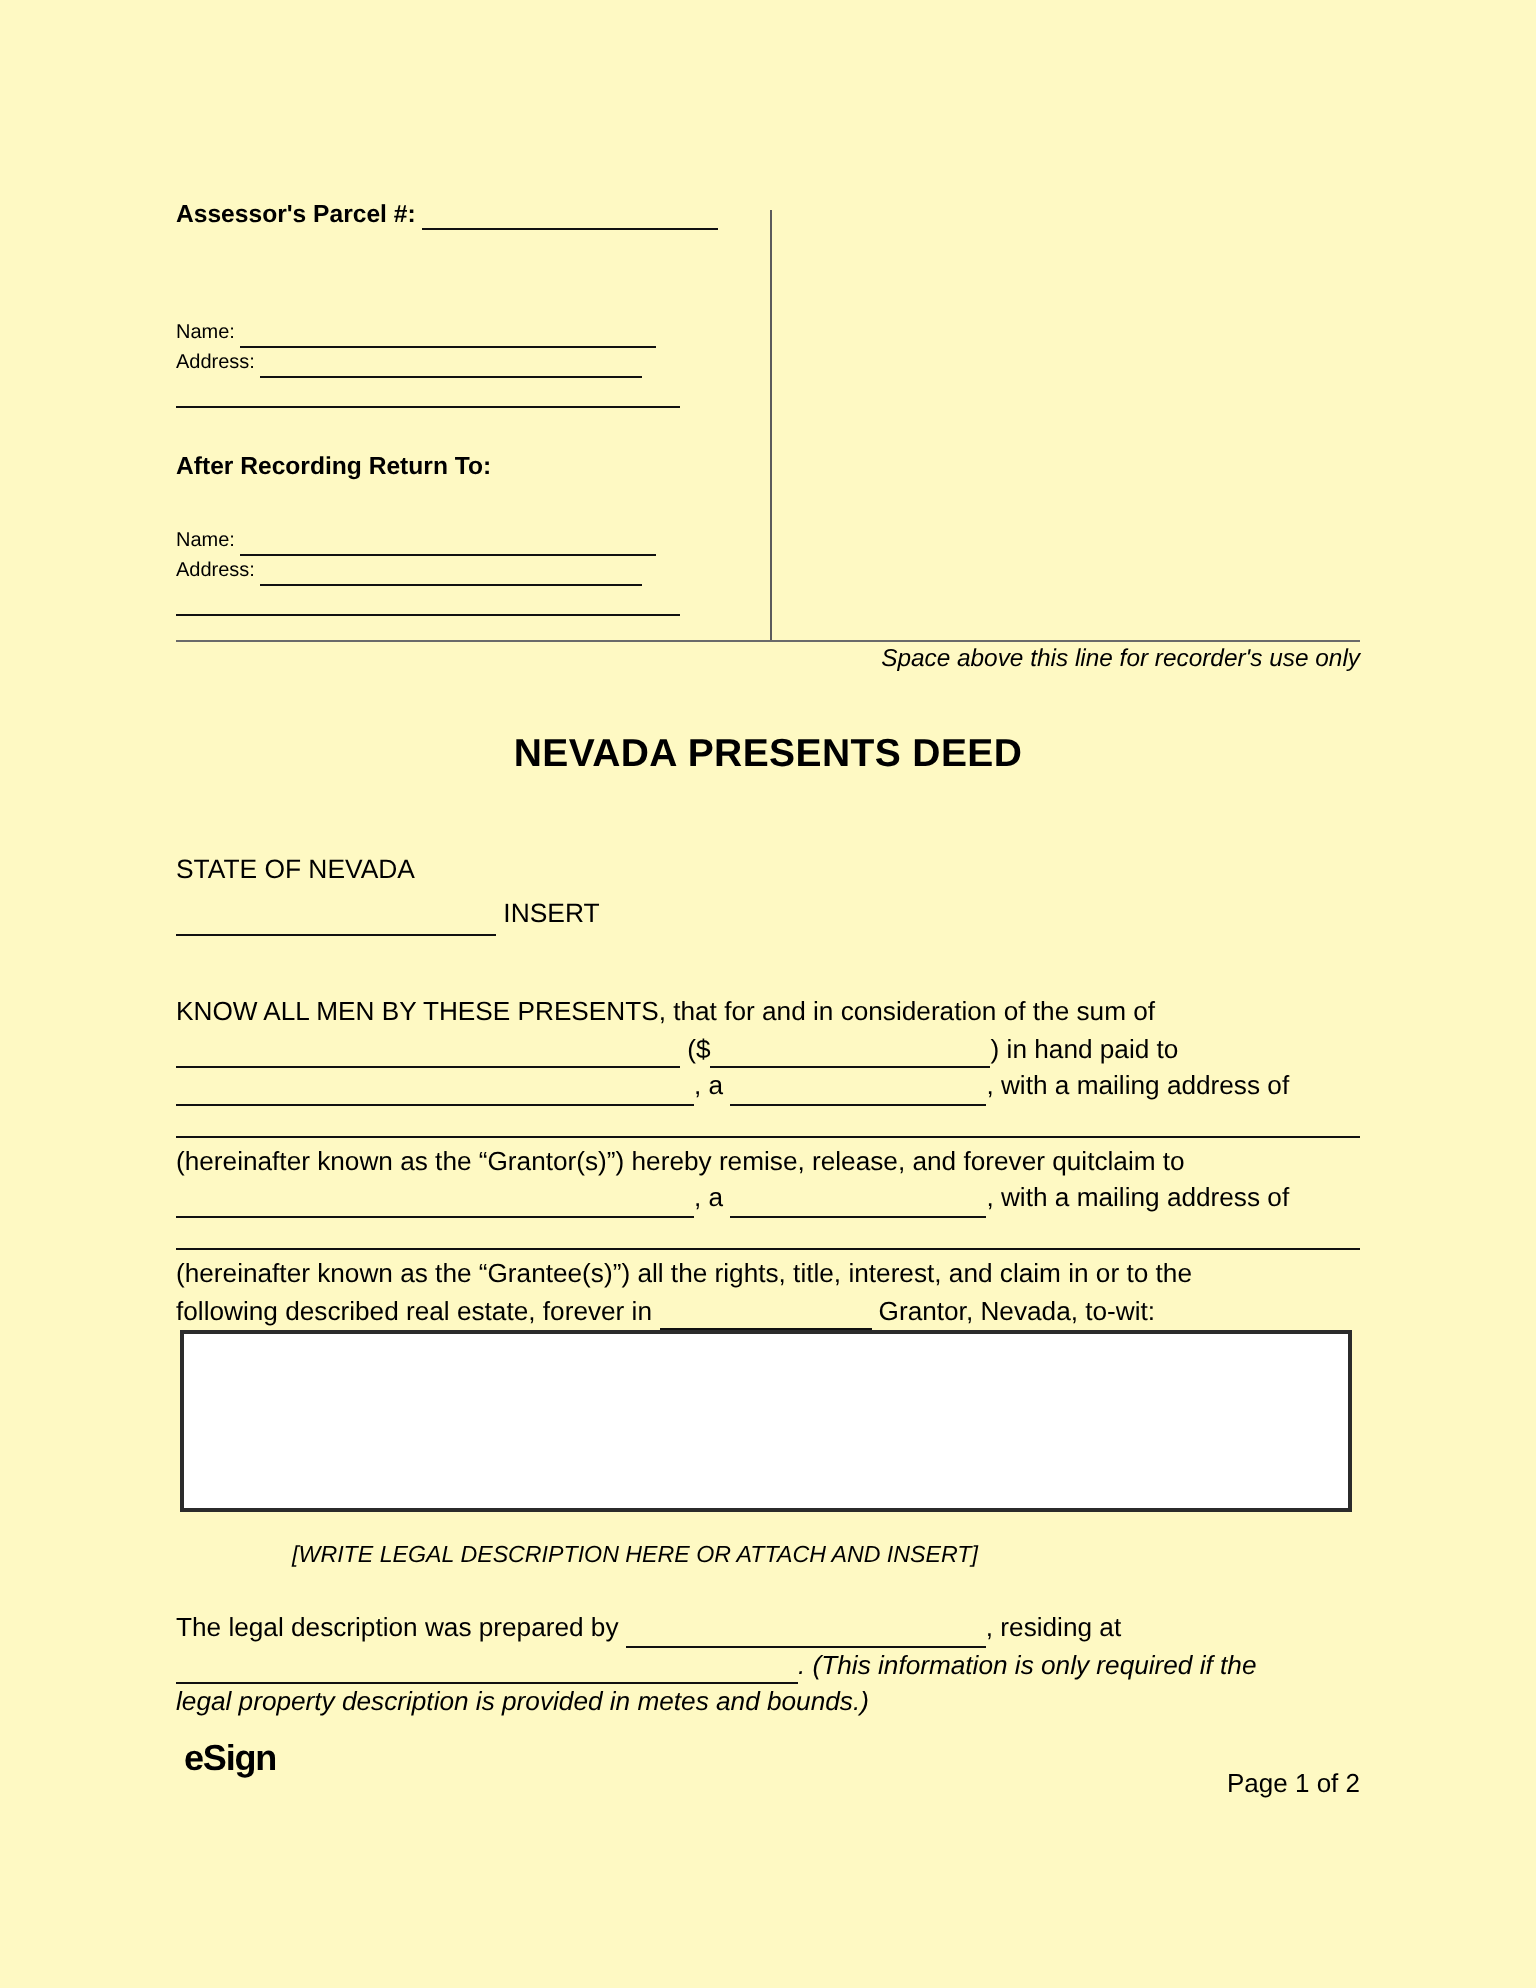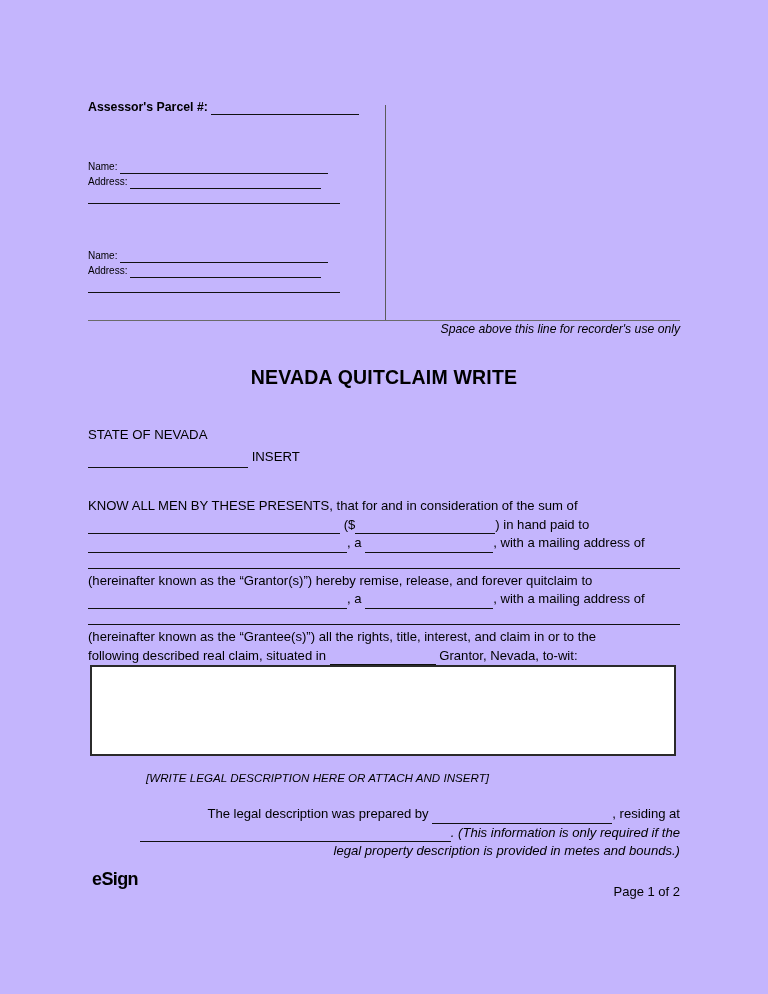--- a/index.html
+++ b/index.html
@@ -16,21 +16,21 @@
     color: #000000;
     overflow: hidden;
   }
 
   .page {
     position: absolute;
     left: 0;
     top: 0;
     width: 768px;
     height: 994px;
-    background: #c4b5fd;
+    background: #fef9c3;
   }
 
   
   .recorder-block {
     position: absolute;
     left: 88px;
     top: 100px;
     width: 592px;
     height: 222px;
   }
@@ -147,21 +147,20 @@
   }
 
   
   .prepared-block {
     position: absolute;
     left: 88px;
     top: 805px;
     width: 592px;
     font-size: 13.1px;
     line-height: 18.6px;
-    text-align: right;
   }
   .prepared-block p { margin: 0; }
   .ital { font-style: italic; }
 
   
   .brand {
     position: absolute;
     left: 92px;
     top: 869px;
     font-size: 18px;
@@ -202,20 +201,21 @@
       <div class="hdr-line">
         <span>Address:</span>
         <span class="ul" style="width:191px"></span>
       </div>
 
       <div style="height:14px"></div>
       <div class="ul-full" style="width:252px"></div>
 
       <div class="row-gap-lg"></div>
 
+      <div class="hdr-bold">After Recording Return To:</div>
 
       <div class="row-gap-lg"></div>
 
       <div class="hdr-line">
         <span>Name:</span>
         <span class="ul" style="width:208px"></span>
       </div>
 
       <div class="hdr-line">
         <span>Address:</span>
@@ -227,21 +227,21 @@
 
     </div>
 
     <div class="vert-rule"></div>
   </div>
 
   <div class="recorder-hr"></div>
 
   <div class="recorder-note">Space above this line for recorder's use only</div>
 
-  <div class="doc-title">NEVADA QUITCLAIM WRITE</div>
+  <div class="doc-title">NEVADA PRESENTS DEED</div>
 
   <div class="state-block">
     <div>STATE OF NEVADA</div>
     <div>
       <span class="ul" style="width:160px"></span>
       <span>INSERT</span>
     </div>
   </div>
 
   <div class="body-block">
@@ -265,21 +265,21 @@
     <p class="bl">
       <span class="ul" style="width:259px"></span><span>, a</span>
       <span class="ul" style="width:128px"></span><span>, with a mailing address of</span>
     </p>
 
     <div class="ul-full" style="margin-top:15px;width:592px"></div>
 
     <p class="bl" style="margin-top:3px">(hereinafter known as the “Grantee(s)”) all the rights, title, interest, and claim in or to the</p>
 
     <p class="bl">
-      <span>following described real claim, situated in</span>
+      <span>following described real estate, forever in</span>
       <span class="ul" style="width:106px"></span>
       <span>Grantor, Nevada, to-wit:</span>
     </p>
 
   </div>
 
   <div class="legal-box"></div>
   <div class="legal-caption">[WRITE LEGAL DESCRIPTION HERE OR ATTACH AND INSERT]</div>
 
   <div class="prepared-block">

